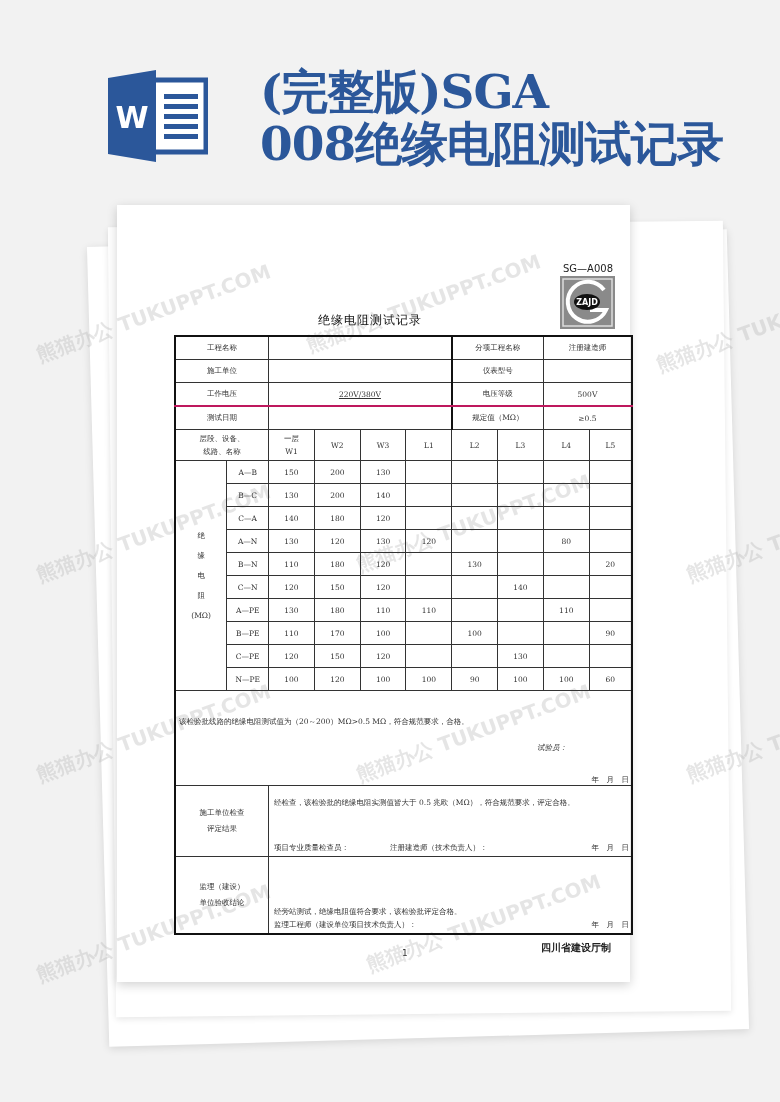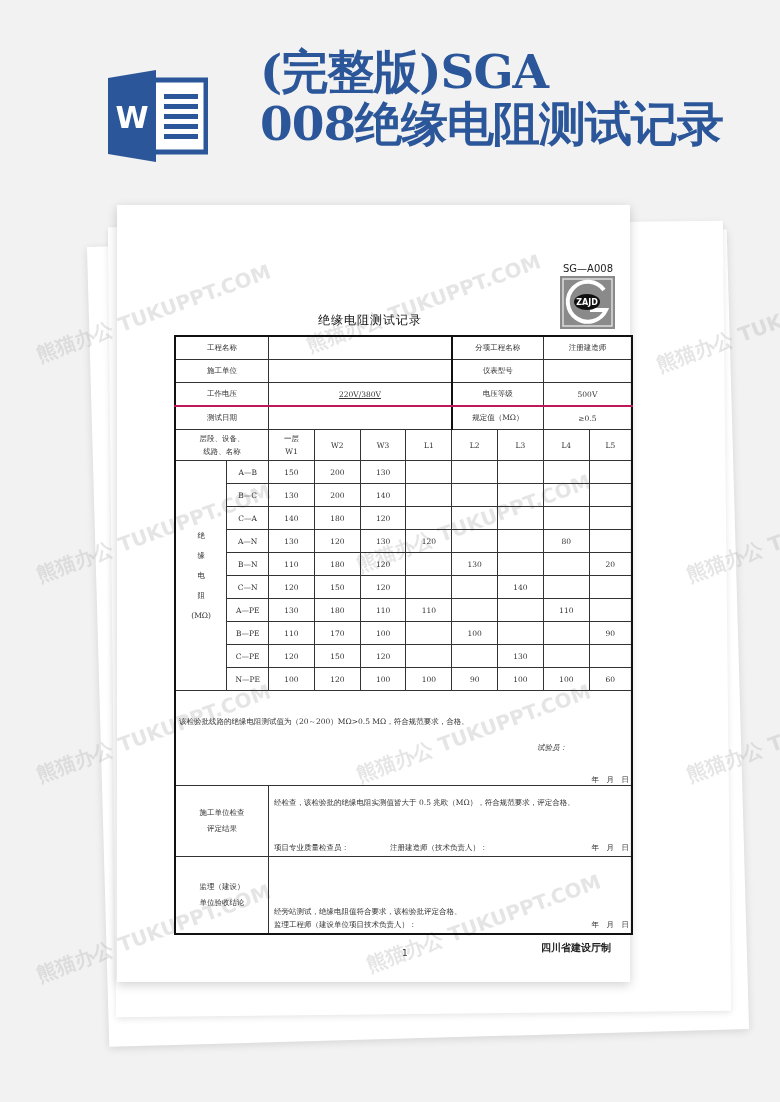--- a/index.html
+++ b/index.html
@@ -4,21 +4,21 @@
 <style>
   html, body { margin:0; padding:0; }
   body {
     width:780px; height:1102px; position:relative; overflow:hidden;
     background:#f2f2f2;
     font-family:"DejaVu Serif", serif;
   }
   .header { position:absolute; left:0; top:0; width:780px; height:190px; }
   .word-icon { position:absolute; left:108px; top:70px; width:100px; height:92px; }
   .title {
-    position:absolute; left:260px; top:46px; color:#2b579a;
+    position:absolute; left:260px; top:66px; color:#2b579a;
     font-family:"DejaVu Serif", serif; font-weight:bold;
     font-size:47px; line-height:52px; letter-spacing:-1px;
   }
   .paper-back1 {
     position:absolute; left:98px; top:238px; width:640px; height:800px;
     background:#fff; transform:rotate(-1.6deg); transform-origin:center;
     box-shadow:0 2px 8px rgba(0,0,0,0.12);
   }
   .paper-back2 {
     position:absolute; left:112px; top:224px; width:615px; height:790px;

